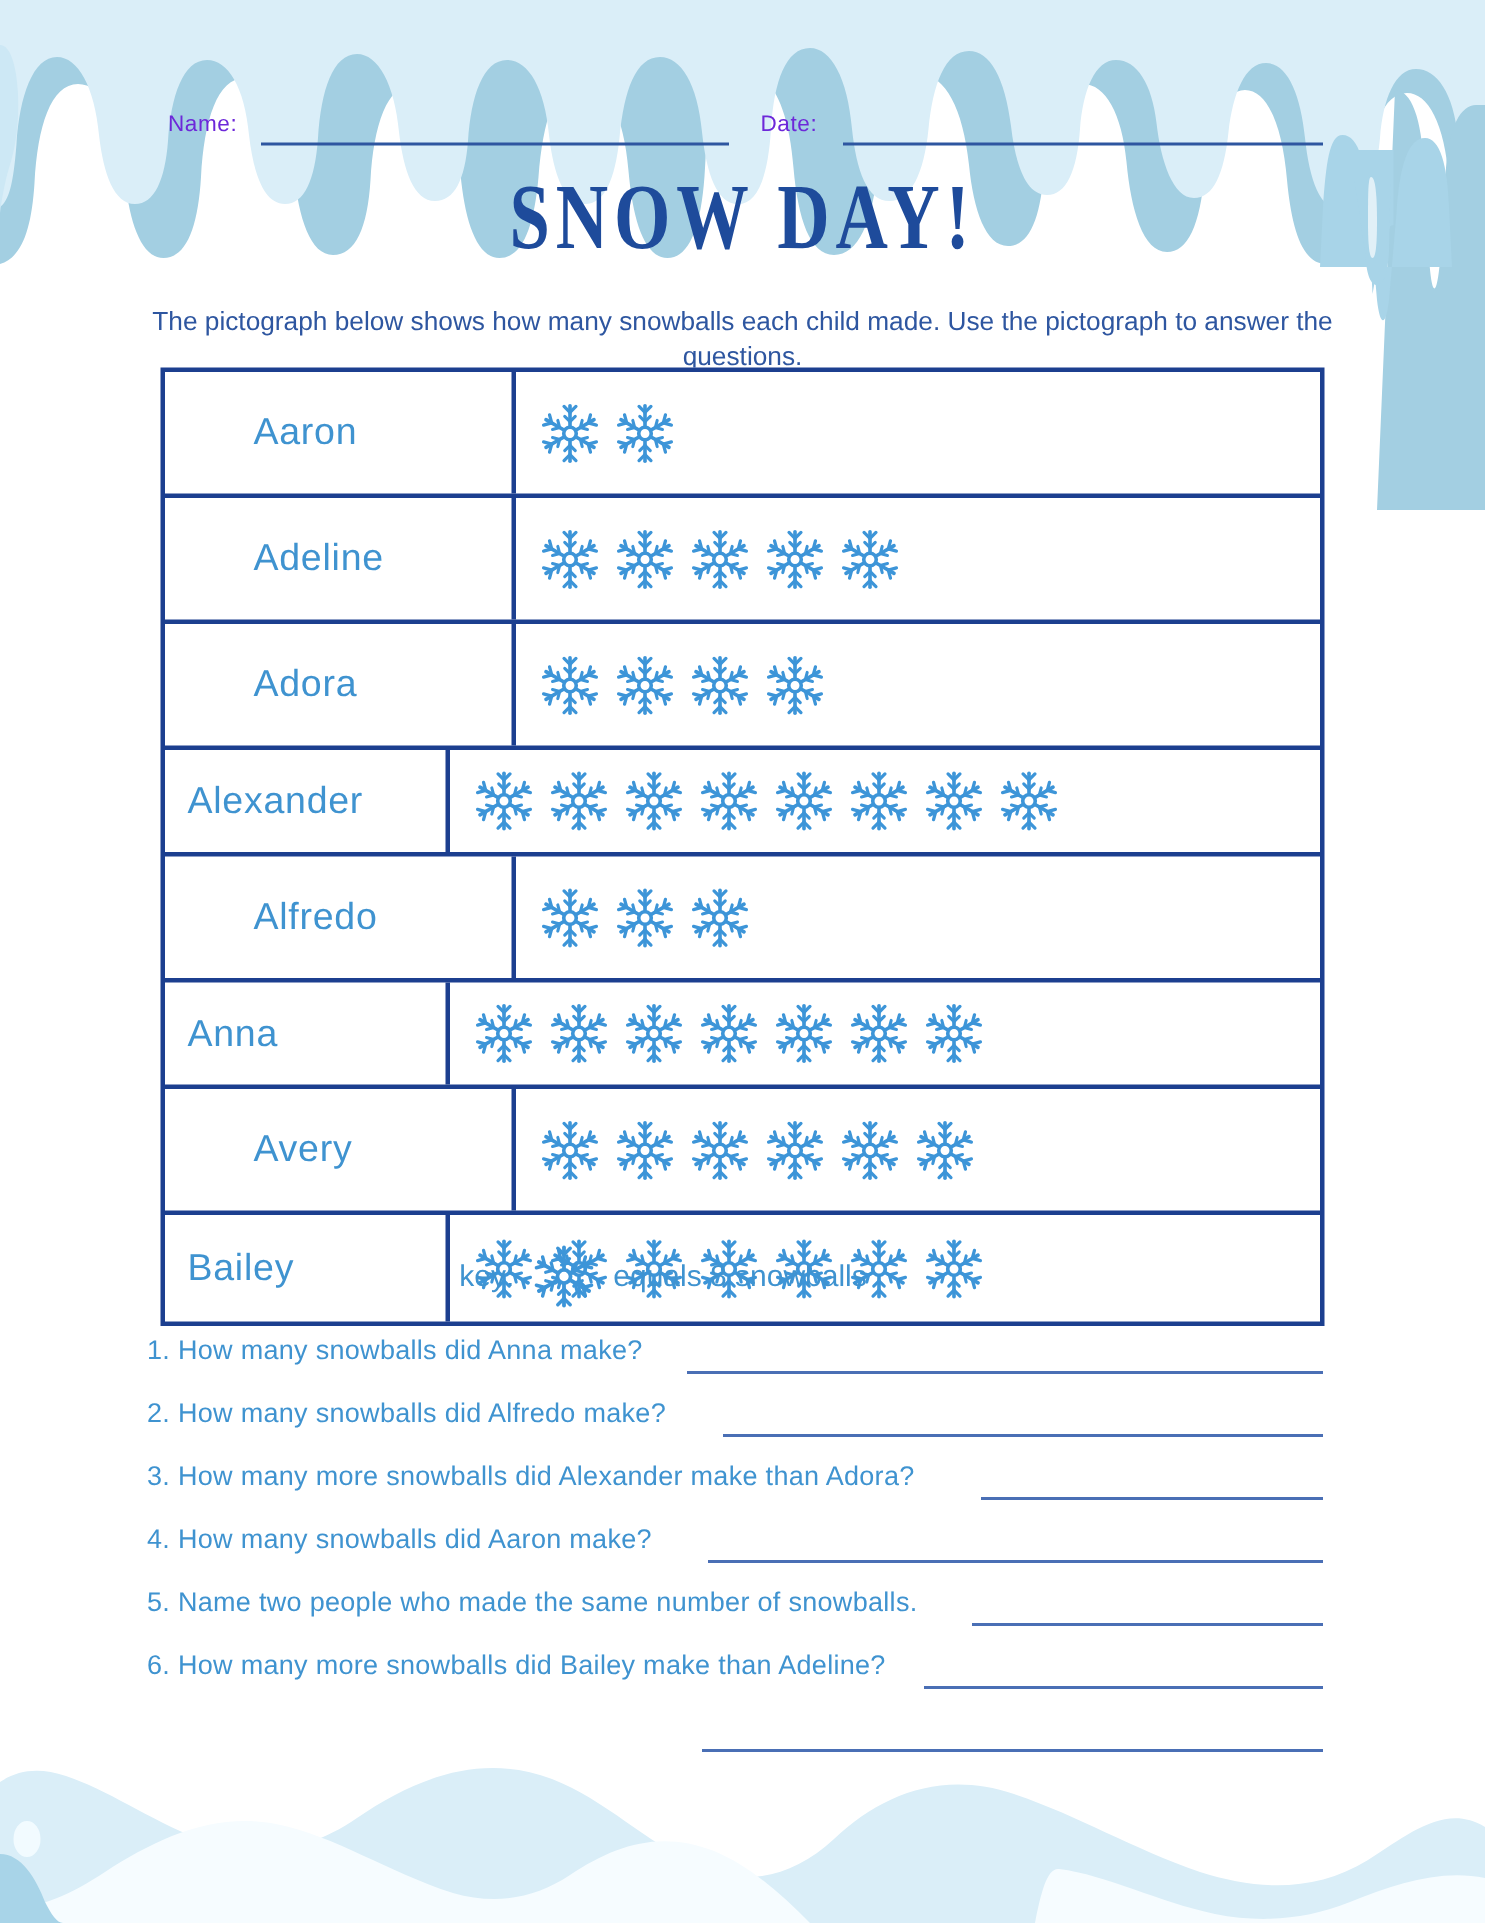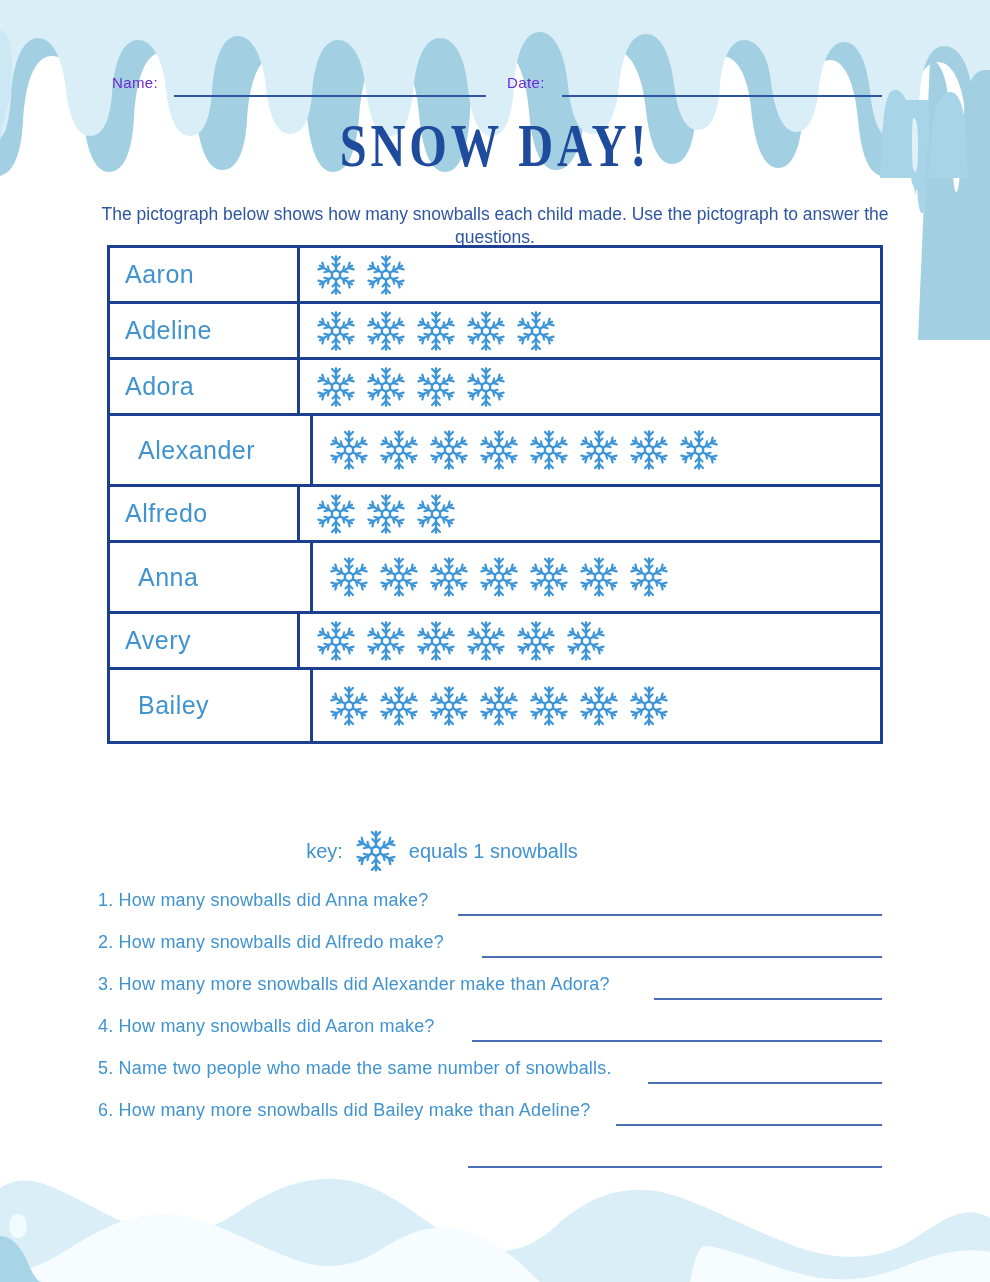--- a/index.html
+++ b/index.html
@@ -125,22 +125,22 @@
     box-sizing: border-box;
     gap: 6px;
   }
   .flake {
     width: 44px;
     height: 44px;
     flex: 0 0 auto;
     display: block;
   }
   
-  .h-sm  { height: 56px; }
-  .h-md  { height: 71px; padding-left: 13px; }
+  .h-sm  { height: 84px; padding-left: 44px; }
+  .h-md  { height: 71px; }
 
   
   .keyline {
     position: absolute;
     top: 828px;
     left: 0;
     width: 884px;
     text-align: center;
     font-size: 20px;
     color: #3f93d0;
@@ -2243,21 +2243,21 @@
     </g>
             <g transform="rotate(300 50 50)">
       <line x1="50" y1="50" x2="50" y2="8" stroke="#3d95d8" stroke-width="5.5" stroke-linecap="round"></line>
       <line x1="50" y1="18" x2="41" y2="9" stroke="#3d95d8" stroke-width="5" stroke-linecap="round"></line>
       <line x1="50" y1="18" x2="59" y2="9" stroke="#3d95d8" stroke-width="5" stroke-linecap="round"></line>
       <line x1="50" y1="32" x2="42" y2="24" stroke="#3d95d8" stroke-width="4.6" stroke-linecap="round"></line>
       <line x1="50" y1="32" x2="58" y2="24" stroke="#3d95d8" stroke-width="4.6" stroke-linecap="round"></line>
     </g>
     <circle cx="50" cy="50" r="9.5" fill="#ffffff" stroke="#3d95d8" stroke-width="5.5"></circle>
   </svg></span>
-      <span>equals 1 snowballs</span>
+      <span>equals 8 snowballs</span>
     </span>
   </div>
 
   <div class="questions" id="questions-list">
       <div class="q">
         <span class="q-text">1. How many snowballs did Anna make?</span>
         <span class="q-line" style="width: 424px;"></span>
       </div>
       <div class="q">
         <span class="q-text">2. How many snowballs did Alfredo make?</span>

